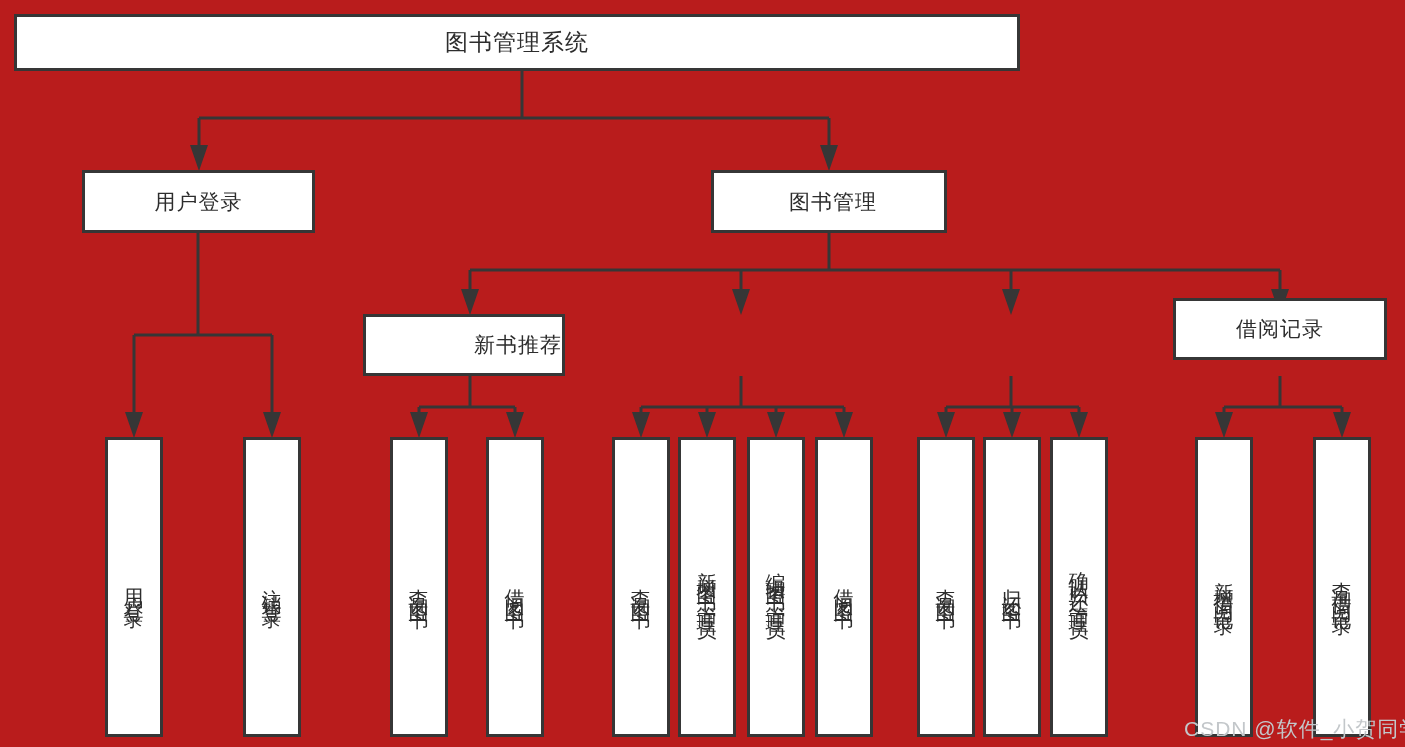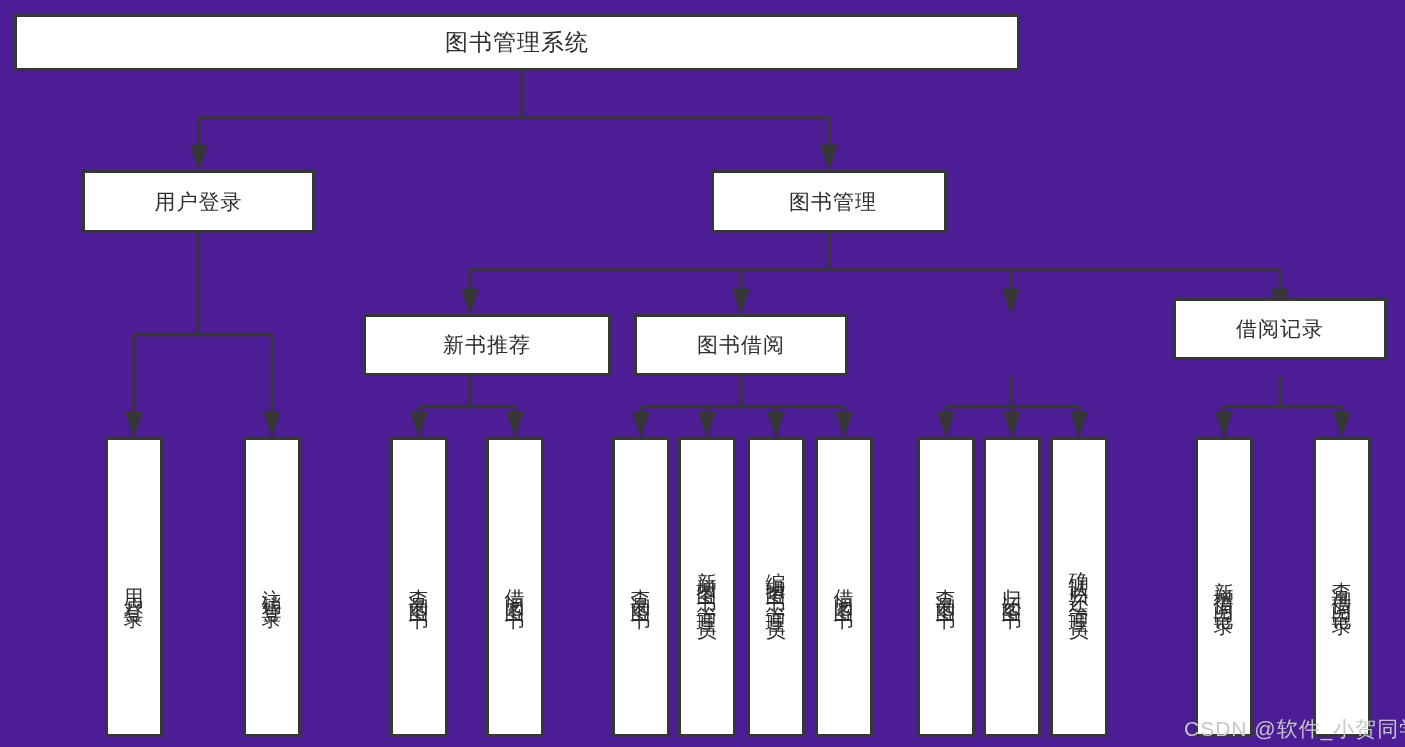--- a/index.html
+++ b/index.html
@@ -5,21 +5,21 @@
   html, body {
     margin: 0;
     padding: 0;
     background: #ffffff;
     font-family: "Liberation Sans", sans-serif;
   }
   .canvas {
     position: relative;
     width: 1405px;
     height: 747px;
-    background: #4c1d95;
+    background: #b91c1c;
     overflow: hidden;
   }
   .connectors {
     position: absolute;
     left: 0;
     top: 0;
     width: 1405px;
     height: 747px;
   }
   .hbox {
@@ -121,25 +121,22 @@
     <span>图书管理系统</span>
   </div>
 
   <div class="hbox" style="left:82px; top:170px; width:233px; height:63px;">
     <span>用户登录</span>
   </div>
   <div class="hbox" style="left:711px; top:170px; width:236px; height:63px;padding-left:8px;">
     <span>图书管理</span>
   </div>
 
-  <div class="hbox" style="left:363px; top:314px; width:248px; height:62px;">
+  <div class="hbox" style="left:363px; top:314px; width:202px; height:62px;justify-content:flex-end;">
     <span>新书推荐</span>
-  </div>
-  <div class="hbox" style="left:634px; top:314px; width:214px; height:62px;">
-    <span>图书借阅</span>
   </div>
   <div class="hbox" style="left:1173px; top:298px; width:214px; height:62px;">
     <span>借阅记录</span>
   </div>
 
   <div class="leaf" style="left:105px;">
     <span>用户登录</span>
   </div>
   <div class="leaf" style="left:243px;">
     <span>注销登录</span>

